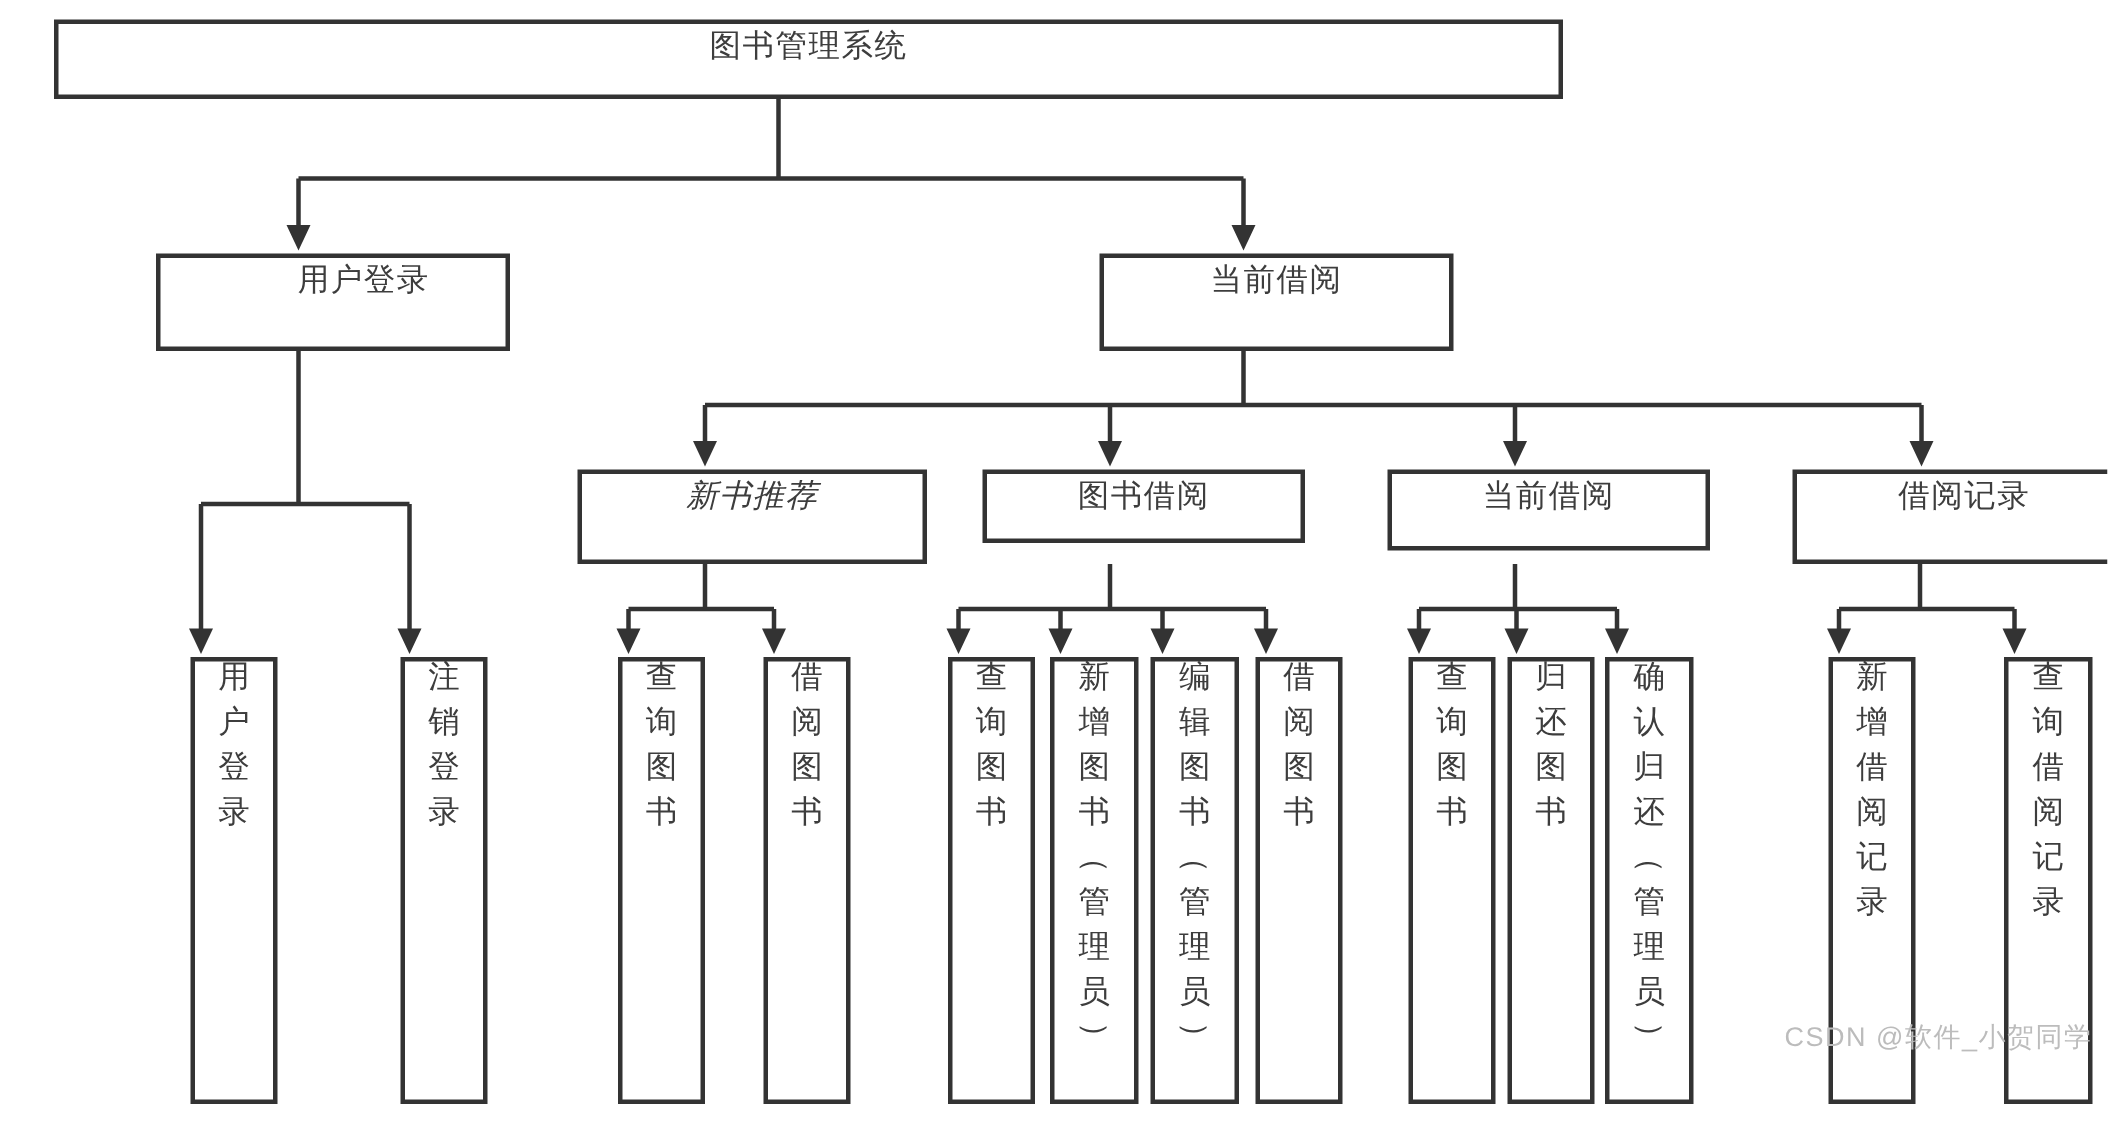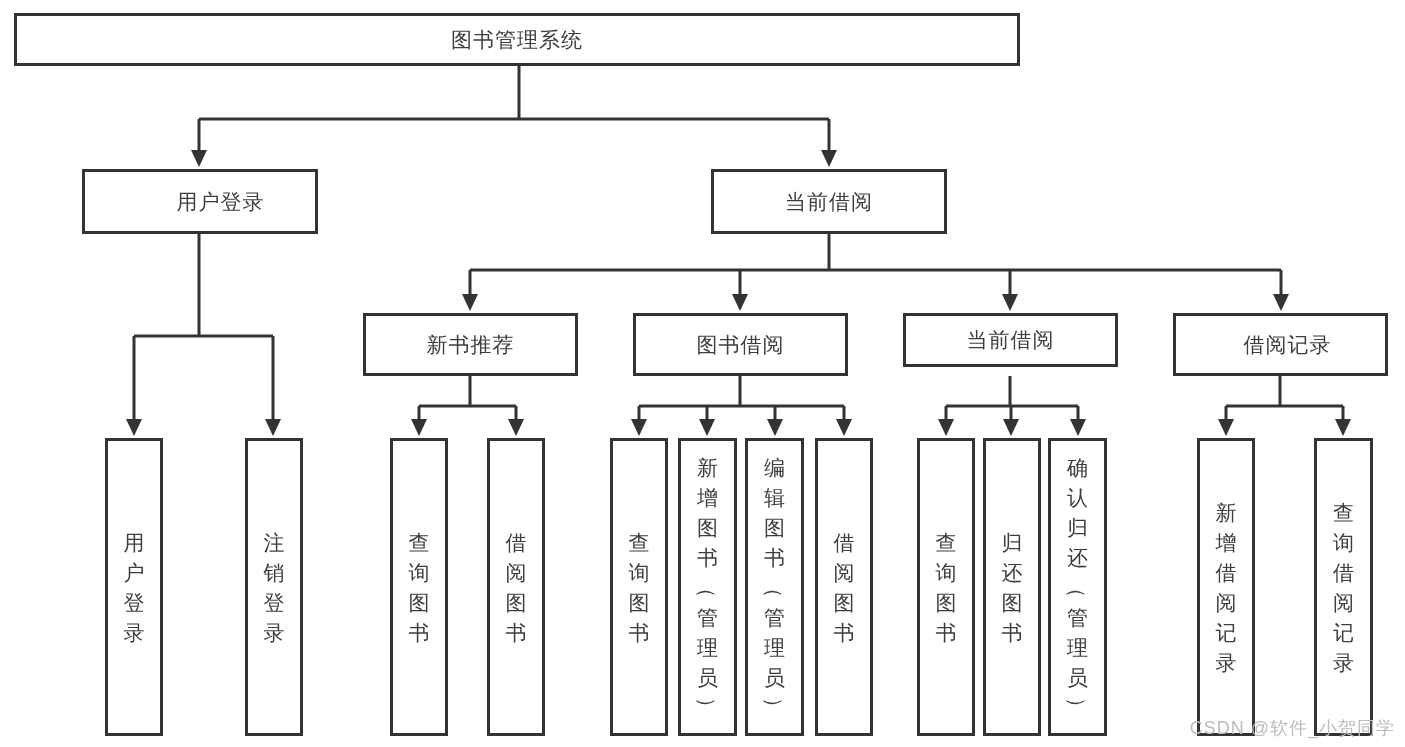--- a/index.html
+++ b/index.html
@@ -3,27 +3,27 @@
 <meta charset="utf-8">
 <style>
   html,body{margin:0;padding:0;background:#fff;}
   #stage{
     position:relative;width:1405px;height:747px;background:#ffffff;overflow:hidden;
     font-family:"Liberation Sans","DejaVu Sans",sans-serif;color:#3d3d3d;
   }
   #wires{position:absolute;left:0;top:0;z-index:1;}
   .node{
     position:absolute;box-sizing:border-box;border:3px solid #333333;background:#ffffff;
-    display:flex;align-items:center;justify-content:center;z-index:2;
+    display:flex;align-items:flex-start;justify-content:center;z-index:2;margin-left:22px;
   }
   .hlabel{font-size:21px;letter-spacing:1px;white-space:nowrap;}
   .vlabel{display:flex;flex-direction:column;align-items:center;line-height:1;font-size:21px;gap:9px;}
   .vlabel .rot{transform:rotate(90deg);}
   #watermark{
-    position:absolute;right:10px;top:716px;z-index:3;
+    position:absolute;right:10px;top:679px;z-index:3;
     font-size:18px;letter-spacing:1px;color:#bcbcbc;white-space:nowrap;
   }
 </style>
 </head>
 <body>
 
 <div id="stage">
 
   <svg id="wires" width="1405" height="747" viewBox="0 0 1405 747">
     <path fill="none" stroke="#333333" stroke-width="3" d="
@@ -62,24 +62,24 @@
     <span class="hlabel">图书管理系统</span>
   </div>
 
   <div class="node" style="left:82px;top:169px;width:236px;height:65px;padding-left:41px;">
     <span class="hlabel">用户登录</span>
   </div>
   <div class="node" style="left:711px;top:169px;width:236px;height:65px;">
     <span class="hlabel">当前借阅</span>
   </div>
 
-  <div class="node" style="left:363px;top:313px;width:215px;height:63px;">
+  <div class="node" style="left:363px;top:313px;width:233px;height:63px;font-style:italic;">
     <span class="hlabel">新书推荐</span>
   </div>
-  <div class="node" style="left:633px;top:313px;width:215px;height:63px;">
+  <div class="node" style="left:633px;top:313px;width:215px;height:49px;">
     <span class="hlabel">图书借阅</span>
   </div>
   <div class="node" style="left:903px;top:313px;width:215px;height:54px;">
     <span class="hlabel">当前借阅</span>
   </div>
   <div class="node" style="left:1173px;top:313px;width:215px;height:63px;padding-left:14px;">
     <span class="hlabel">借阅记录</span>
   </div>
 
   <div class="node" style="left:105px;top:438px;width:58px;height:298px;">

